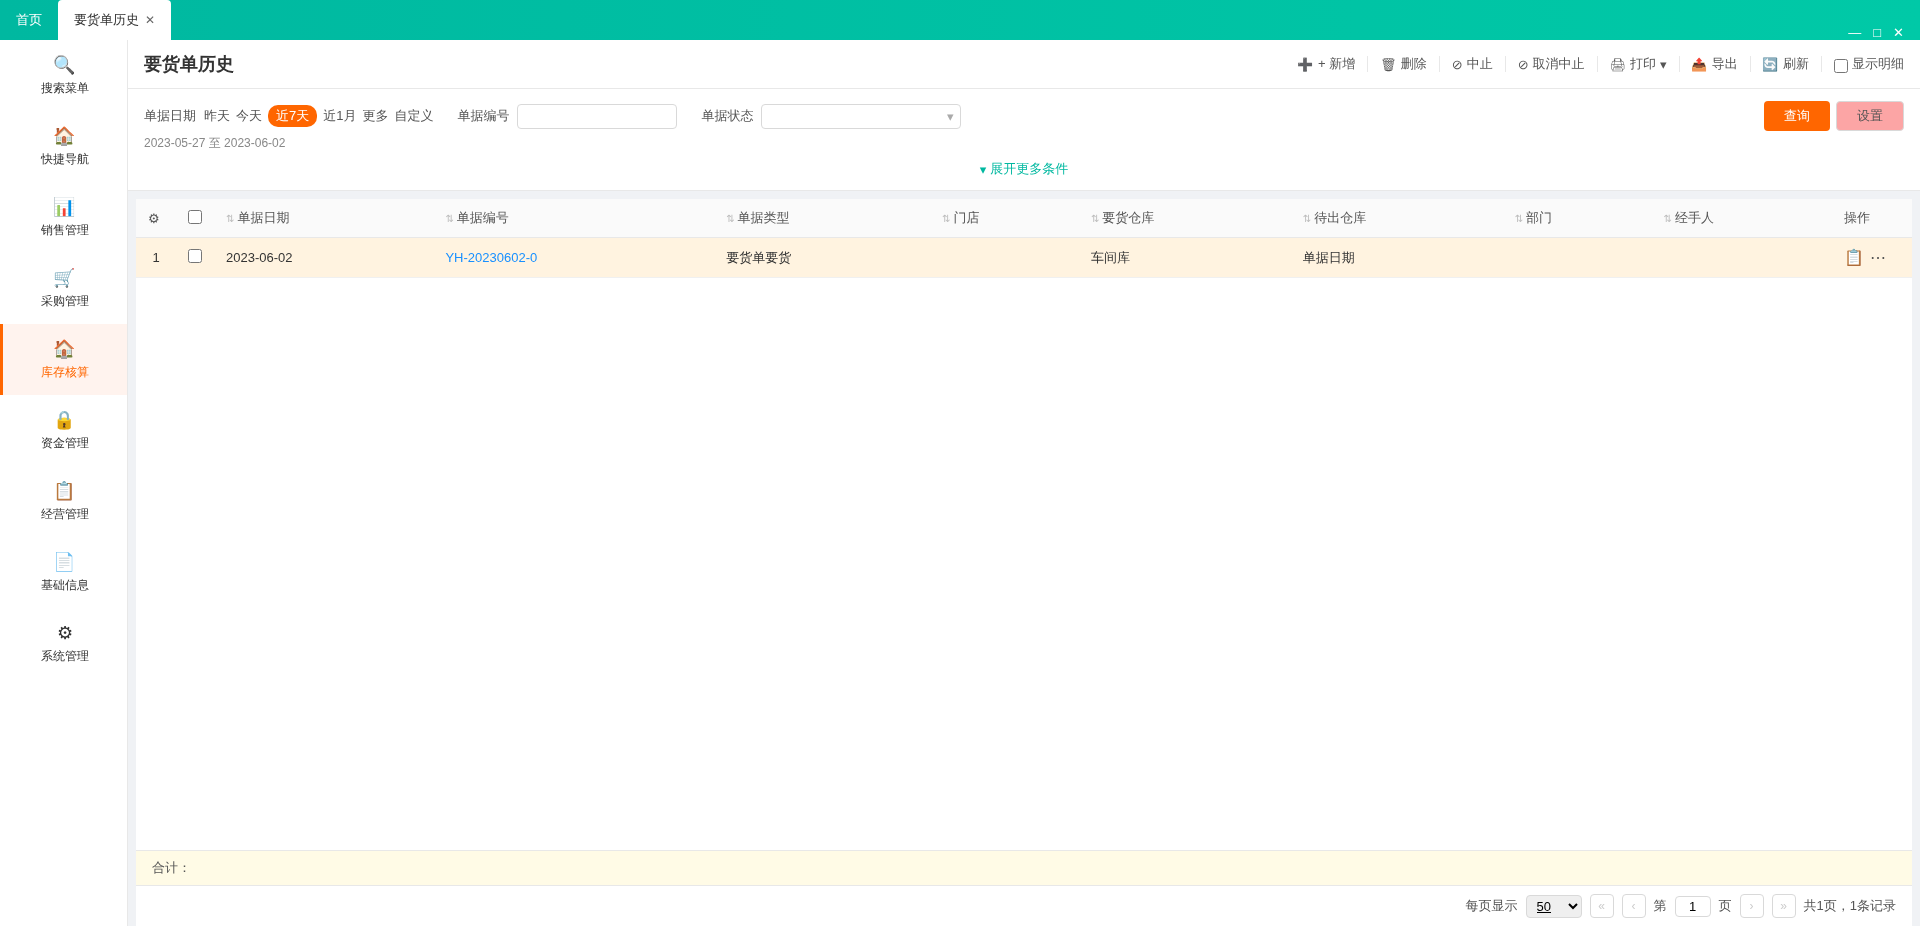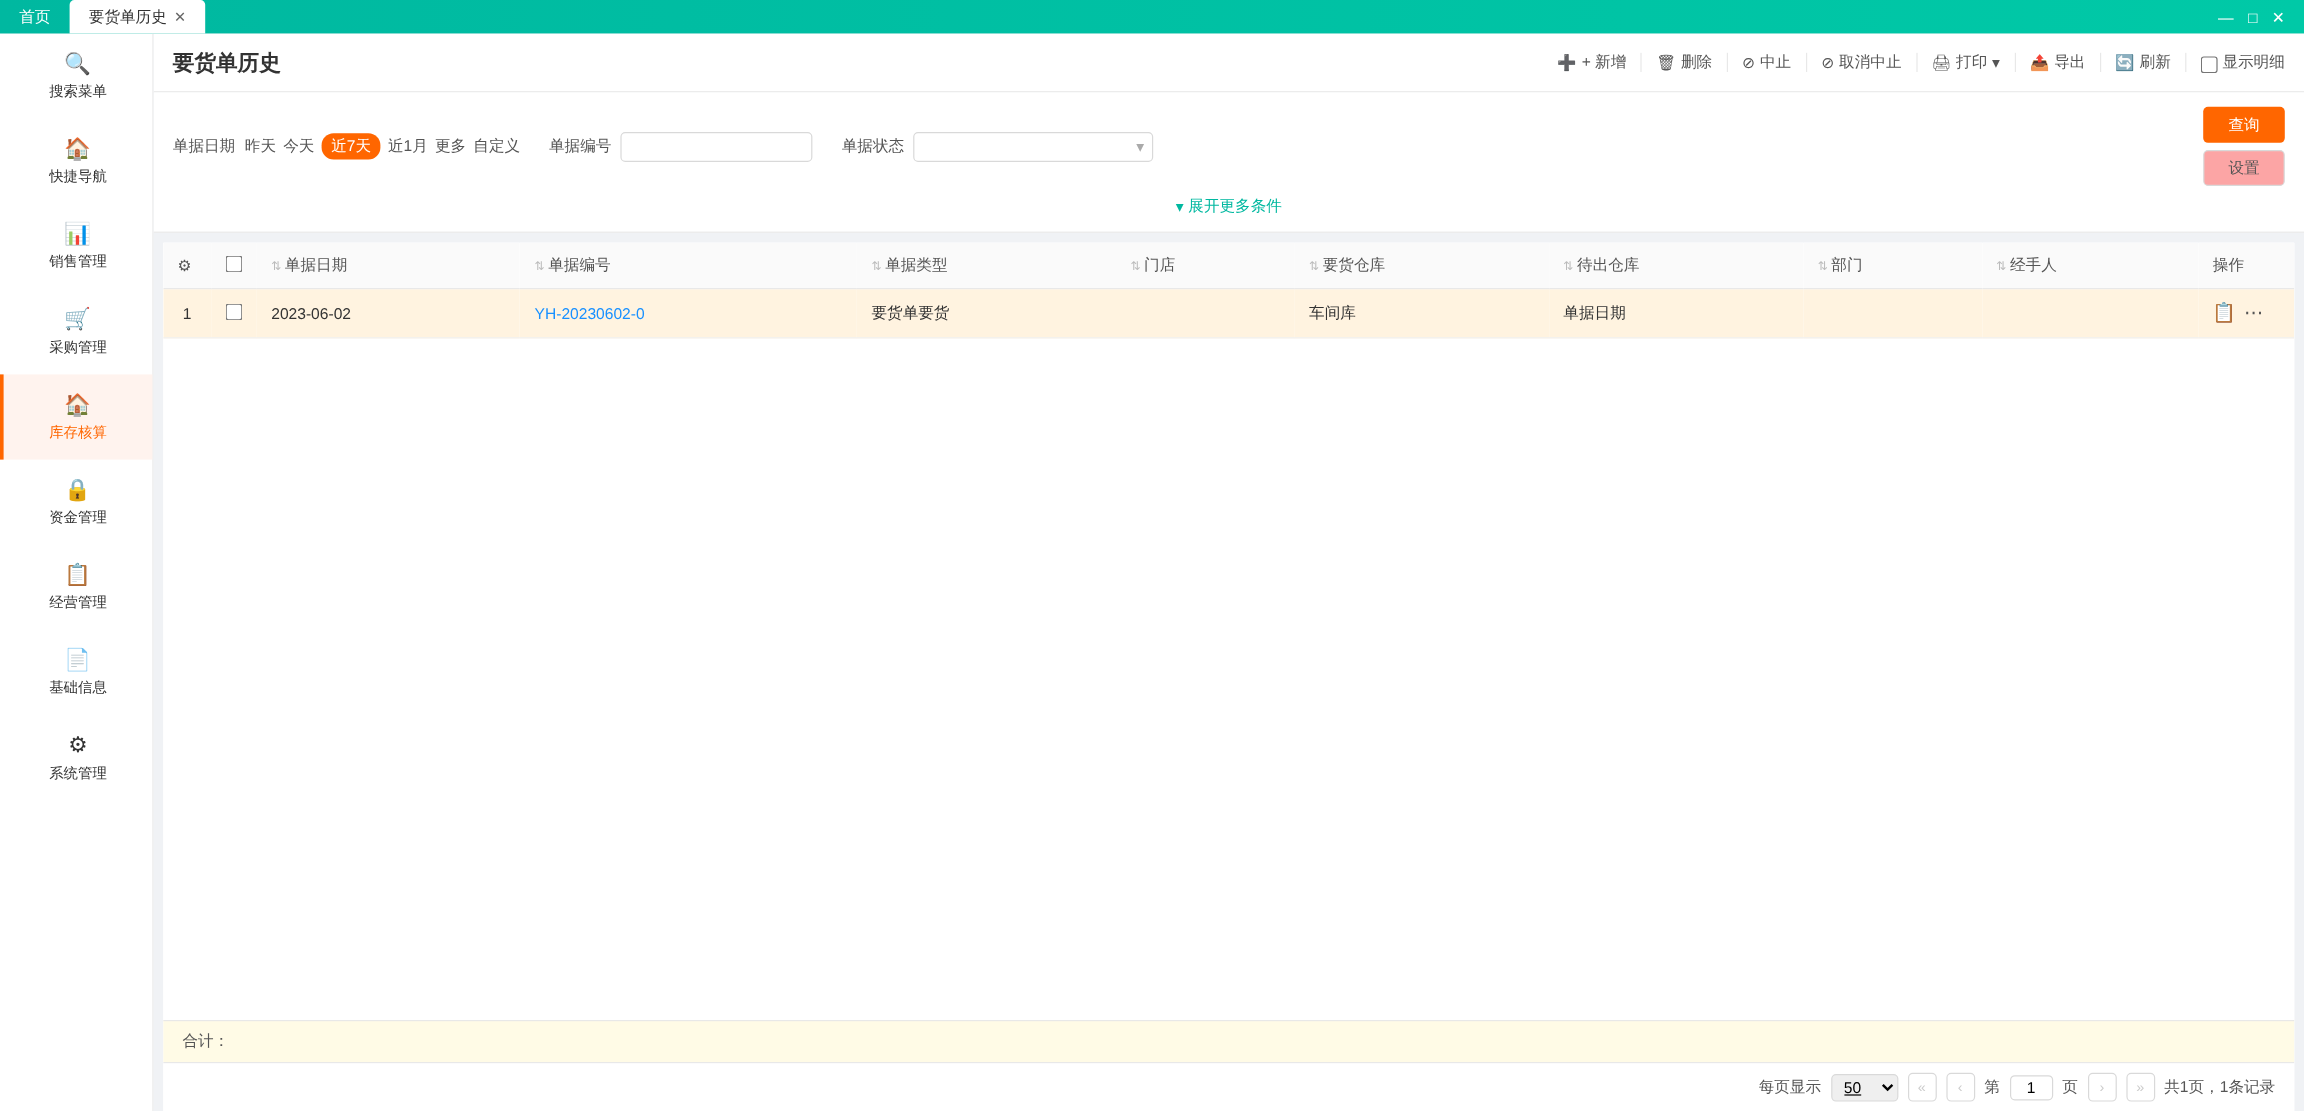--- a/index.html
+++ b/index.html
@@ -1,23 +1,23 @@
 <!DOCTYPE html>
 <html><head>
   <meta charset="utf-8">
   <style>
     * { box-sizing: border-box; margin: 0; padding: 0; font-family: 'Microsoft YaHei', Arial, sans-serif; font-size: 13px; }
     body { display: flex; flex-direction: column; height: 926px; overflow: hidden; background: #f5f5f5; }
 
     
     .top-bar {
-      height: 28px;
+      height: 40px;
       background: linear-gradient(90deg, #00b8a0, #00c9a7);
       display: flex;
-      align-items: center;
+      align-items: flex-end;
       padding: 0 0 0 0;
       color: white;
       flex-shrink: 0;
     }
     .top-bar-tabs {
       display: flex;
       align-items: center;
       height: 100%;
       flex: 1;
     }
@@ -207,21 +207,20 @@
       align-items: center;
       justify-content: center;
       padding: 8px 0 0;
       cursor: pointer;
       color: #00b8a0;
       font-size: 13px;
       gap: 4px;
     }
     .filter-actions {
       display: flex;
-      flex-direction: column;
       gap: 6px;
       margin-left: auto;
     }
     .btn-query {
       background: #ff6600;
       color: white;
       border: none;
       padding: 6px 20px;
       border-radius: 4px;
       cursor: pointer;
@@ -479,20 +478,23 @@
           <div class="select-wrapper">
             <select class="filter-select">
               <option value=""></option>
             </select>
           </div>
         </div>
         <div class="filter-actions">
           <button class="btn-query">查询</button>
           <button class="btn-setting">设置</button>
         </div>
+      </div>
+      <div style="display:flex;align-items:center;gap:8px;margin-top:4px;">
+        <span class="date-range">2023-05-27 至 2023-06-02</span>
       </div>
       <div class="expand-more">
         <span>▾</span>
         <span>展开更多条件</span>
       </div>
     </div>
 
     <div class="main-content">
       <div class="table-wrapper">
         <div class="table-container">

